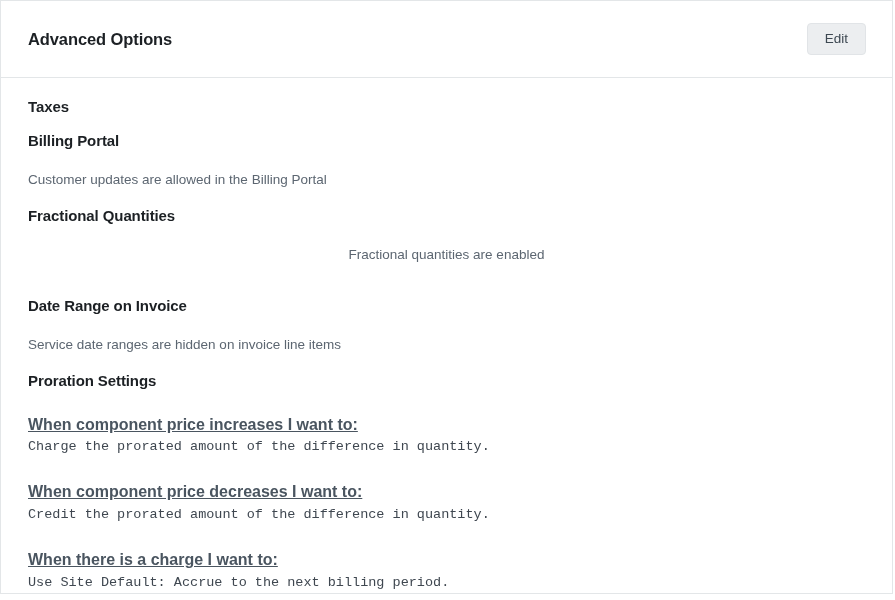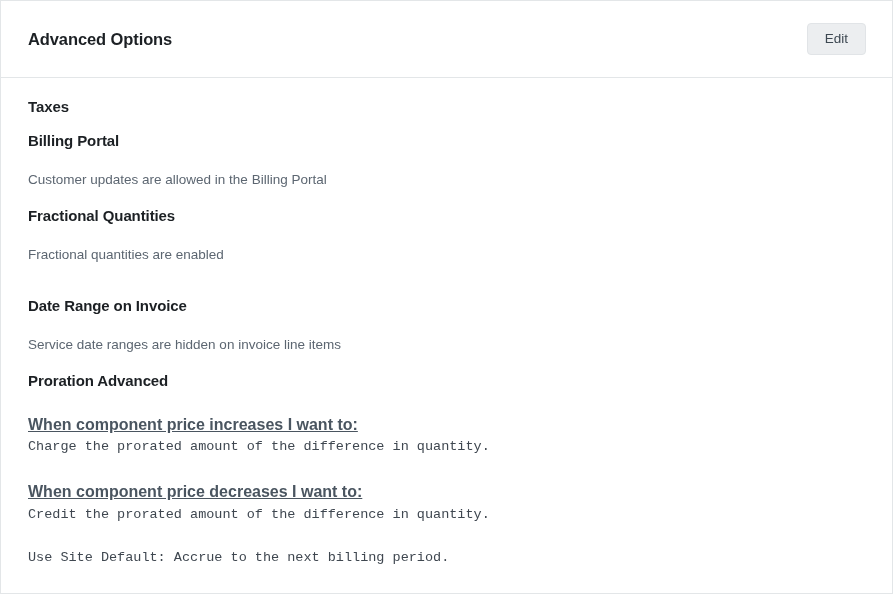--- a/index.html
+++ b/index.html
@@ -63,21 +63,21 @@
     color: #5c6671;
     margin: 0;
     padding: 0;
     line-height: 1.4;
   }
   .sec-taxes-h { margin-top: 0; }
   .sec-taxes-v { margin-top: 22px; }
   .sec-billing-h { margin-top: 17px; }
   .sec-billing-v { margin-top: 22px; }
   .sec-frac-h { margin-top: 17px; }
-  .sec-frac-v { margin-top: 22px; }
+  .sec-frac-v { margin-top: 22px; text-align: center; }
   .sec-date-h { margin-top: 32px; }
   .sec-date-v { margin-top: 22px; }
   .sec-pro-h { margin-top: 17px; }
 
   .proration-list {
     margin-top: 24px;
   }
   .proration-item {
     margin-bottom: 22px;
   }
@@ -111,30 +111,31 @@
 
     <div class="section-heading sec-billing-h">Billing Portal</div>
     <div class="section-value sec-billing-v">Customer updates are allowed in the Billing Portal</div>
 
     <div class="section-heading sec-frac-h">Fractional Quantities</div>
     <div class="section-value sec-frac-v">Fractional quantities are enabled</div>
 
     <div class="section-heading sec-date-h">Date Range on Invoice</div>
     <div class="section-value sec-date-v">Service date ranges are hidden on invoice line items</div>
 
-    <div class="section-heading sec-pro-h">Proration Advanced</div>
+    <div class="section-heading sec-pro-h">Proration Settings</div>
 
     <div class="proration-list">
       <div class="proration-item">
         <div class="proration-label">When component price increases I want to:</div>
         <div class="proration-text">Charge the prorated amount of the difference in quantity.</div>
       </div>
       <div class="proration-item">
         <div class="proration-label">When component price decreases I want to:</div>
         <div class="proration-text">Credit the prorated amount of the difference in quantity.</div>
       </div>
       <div class="proration-item">
+        <div class="proration-label">When there is a charge I want to:</div>
         <div class="proration-text">Use Site Default: Accrue to the next billing period.</div>
       </div>
     </div>
 
   </div>
 </div>
 
 </body></html>

